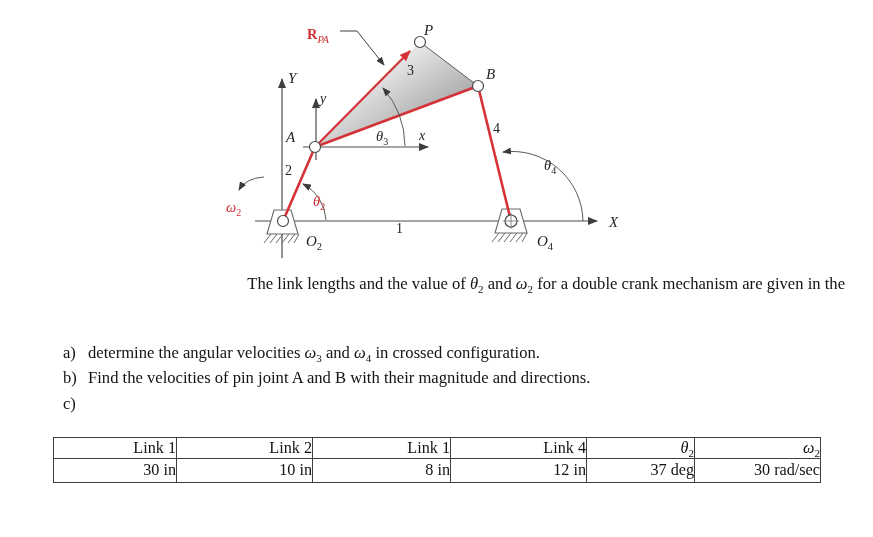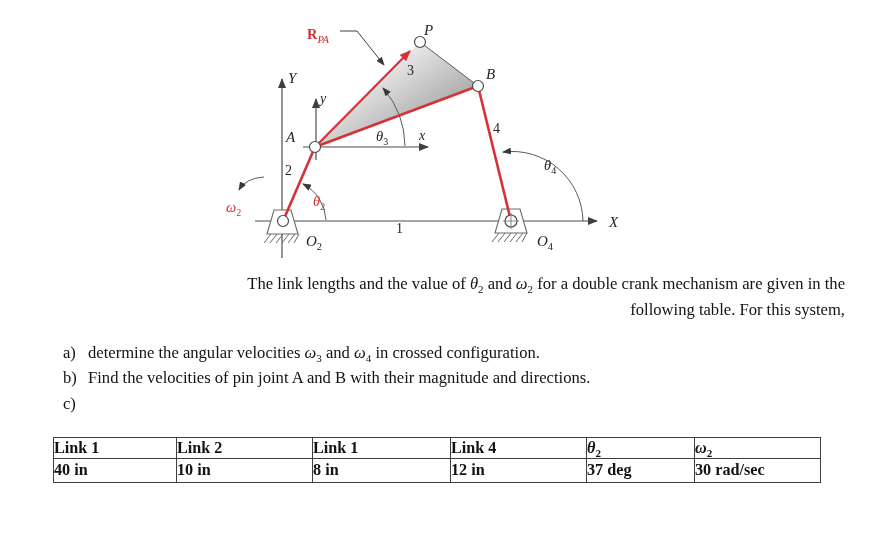--- a/index.html
+++ b/index.html
@@ -14,21 +14,21 @@
   
   .para{position:absolute;left:33px;top:271px;width:812px;font-size:16.6px;line-height:26px;text-align:right;}
   .m{font-style:italic;font-family:"Liberation Serif","DejaVu Serif",serif;}
   sub{font-size:11px;line-height:0;}
   .list{position:absolute;left:63px;top:340px;font-size:16.6px;}
   .list-item{display:flex;line-height:25.4px;white-space:nowrap;}
   .marker{width:25px;flex:0 0 25px;}
   
   .tablewrap{position:absolute;left:53px;top:437px;}
   table{border-collapse:collapse;table-layout:fixed;width:767px;font-size:16.2px;}
-  th,td{border:1.6px solid #3f3f3f;text-align:left;padding:0;font-weight:bold;}
+  th,td{border:1.6px solid #3f3f3f;text-align:right;padding:0;font-weight:normal;}
   th{height:20px;}
   td{height:23px;}
 </style>
 </head>
 <body>
 
 <div id="page">
 
   <svg id="diagram" width="873" height="268" viewBox="0 0 873 268">
     <defs>
@@ -120,21 +120,21 @@
     <text class="lbl" x="493" y="133" font-size="14">4</text>
     <text class="lbl" x="376" y="141" font-size="14.5"><tspan class="it">θ</tspan><tspan dy="3.5" font-size="10">3</tspan></text>
     <text class="lbl" x="544" y="170" font-size="14.5"><tspan class="it">θ</tspan><tspan dy="3.5" font-size="10">4</tspan></text>
     <text class="lbl red" x="313" y="206" font-size="14.5"><tspan class="it">θ</tspan><tspan dy="3.5" font-size="10">2</tspan></text>
     <text class="lbl red" x="226" y="212" font-size="14.5"><tspan class="it">ω</tspan><tspan dy="3.5" font-size="10">2</tspan></text>
     <text class="lbl" x="306" y="246" font-size="15"><tspan class="it">O</tspan><tspan dy="3.5" font-size="10.5">2</tspan></text>
     <text class="lbl" x="537" y="246" font-size="15"><tspan class="it">O</tspan><tspan dy="3.5" font-size="10.5">4</tspan></text>
     <text class="lbl red" x="307" y="39" font-size="14.5"><tspan class="bold">R</tspan><tspan class="it" dy="3.5" font-size="10.5">PA</tspan></text>
   </svg>
 
-  <div class="para"><span>The link lengths and the value of </span><i class="m">θ</i><sub>2</sub><span> and  </span><i class="m">ω</i><sub>2</sub><span> for a double crank mechanism are given in the</span><br><span>following table. For this system,</span></div>
+  <div class="para"><span>The link lengths and the value of </span><i class="m">θ</i><sub>2</sub><span> and  </span><i class="m">ω</i><sub>2</sub><span> for a double crank mechanism are given in the</span><br></div>
 
   <div class="list">
     <div class="list-item">
         <span class="marker">a)</span>
         <span><span>determine the angular velocities </span><i class="m">ω</i><sub>3</sub><span> and </span><i class="m">ω</i><sub>4</sub><span> in crossed configuration.</span></span>
       </div>
     <div class="list-item">
         <span class="marker">b)</span>
         <span><span>Find the velocities of pin joint A and B with their magnitude and directions.</span><i class="m"></i><sub></sub><span></span><i class="m"></i><sub></sub><span></span></span>
       </div>
@@ -156,21 +156,21 @@
       <tbody>
           <tr>
         <th>Link 1</th>
         <th>Link 2</th>
         <th>Link 1</th>
         <th>Link 4</th>
         <th><i class="m">θ</i><sub>2</sub></th>
         <th><i class="m">ω</i><sub>2</sub></th>
       </tr>
       <tr>
-        <td>40 in</td>
+        <td>30 in</td>
         <td>10 in</td>
         <td>8 in</td>
         <td>12 in</td>
         <td>37 deg</td>
         <td>30 rad/sec</td>
       </tr>
     </tbody>
       </table>
   </div>
 

